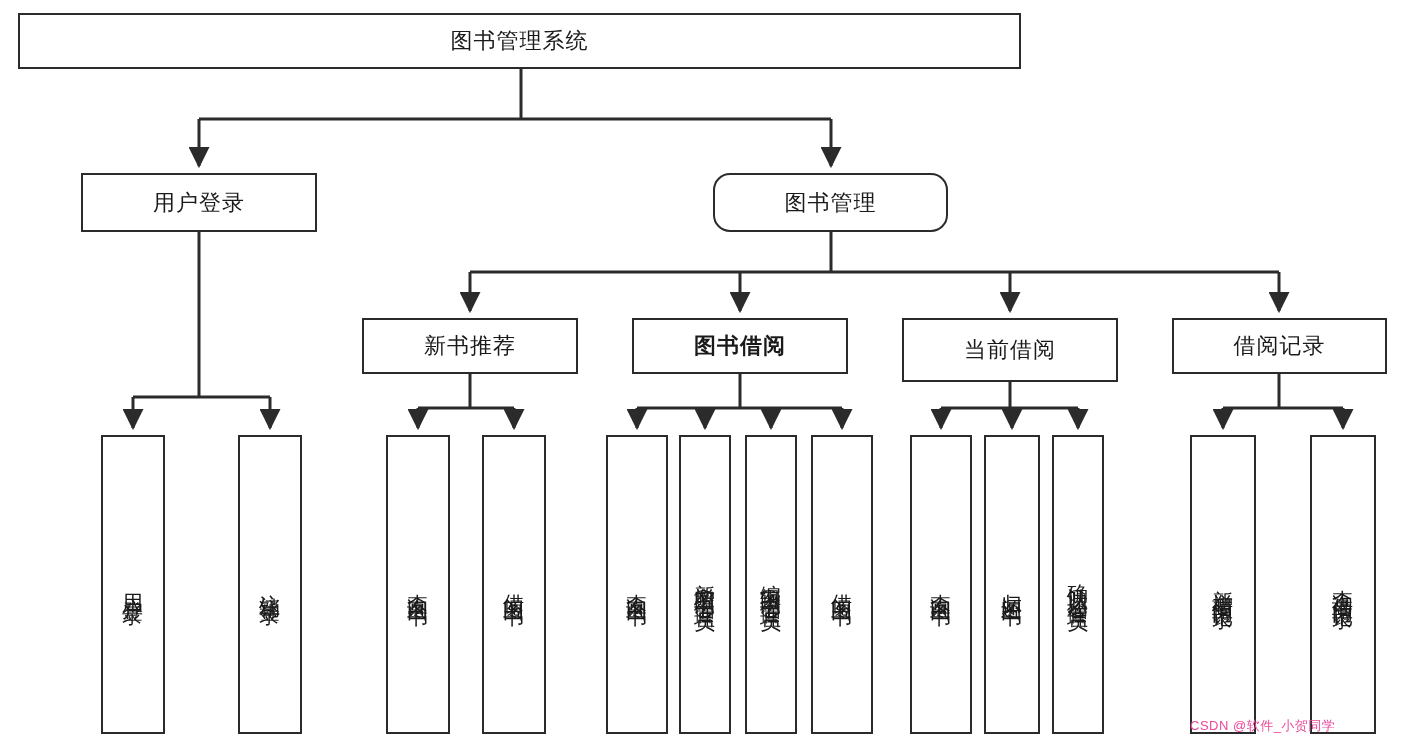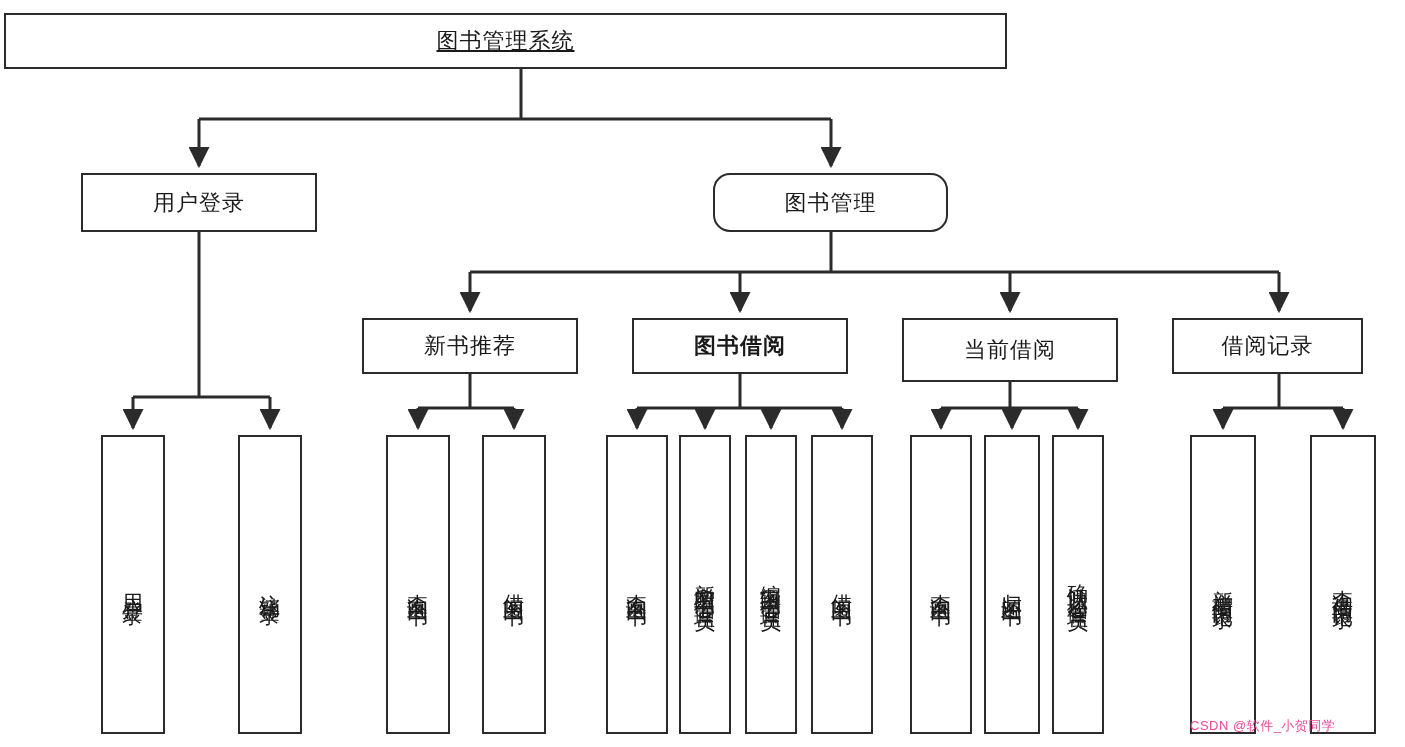--- a/index.html
+++ b/index.html
@@ -112,41 +112,41 @@
       <path d="M 1012 408 L 1012 428" marker-end="url(#arrow)"></path>
       <path d="M 1078 408 L 1078 428" marker-end="url(#arrow)"></path>
 
       <path d="M 1279 374 L 1279 408"></path>
       <path d="M 1223 408 L 1343 408"></path>
       <path d="M 1223 408 L 1223 428" marker-end="url(#arrow)"></path>
       <path d="M 1343 408 L 1343 428" marker-end="url(#arrow)"></path>
     </g>
   </svg>
 
-  <div class="node horiz" style="left: 4px; top: 13px; width: 1003px; height: 56px; text-decoration: underline;">
+  <div class="node horiz" style="left: 18px; top: 13px; width: 1003px; height: 56px;">
     <span class="node-label">图书管理系统</span>
   </div>
 
   <div class="node horiz" style="left: 81px; top: 173px; width: 236px; height: 59px;">
     <span class="node-label">用户登录</span>
   </div>
   <div class="node horiz" style="left: 713px; top: 173px; width: 235px; height: 59px; border-radius: 17px;">
     <span class="node-label">图书管理</span>
   </div>
 
   <div class="node horiz" style="left: 362px; top: 318px; width: 216px; height: 56px;">
     <span class="node-label">新书推荐</span>
   </div>
   <div class="node horiz" style="left: 632px; top: 318px; width: 216px; height: 56px; font-weight: bold;">
     <span class="node-label">图书借阅</span>
   </div>
   <div class="node horiz" style="left: 902px; top: 318px; width: 216px; height: 64px;">
     <span class="node-label">当前借阅</span>
   </div>
-  <div class="node horiz" style="left: 1172px; top: 318px; width: 191px; height: 56px;">
+  <div class="node horiz" style="left: 1172px; top: 318px; width: 215px; height: 56px;">
     <span class="node-label">借阅记录</span>
   </div>
 
   <div class="node vert" style="left: 101px; top: 435px; width: 64px; height: 299px;">
     <span class="node-label">用户登录</span>
   </div>
   <div class="node vert" style="left: 238px; top: 435px; width: 64px; height: 299px;">
     <span class="node-label">注销登录</span>
   </div>
   <div class="node vert" style="left: 386px; top: 435px; width: 64px; height: 299px;">

